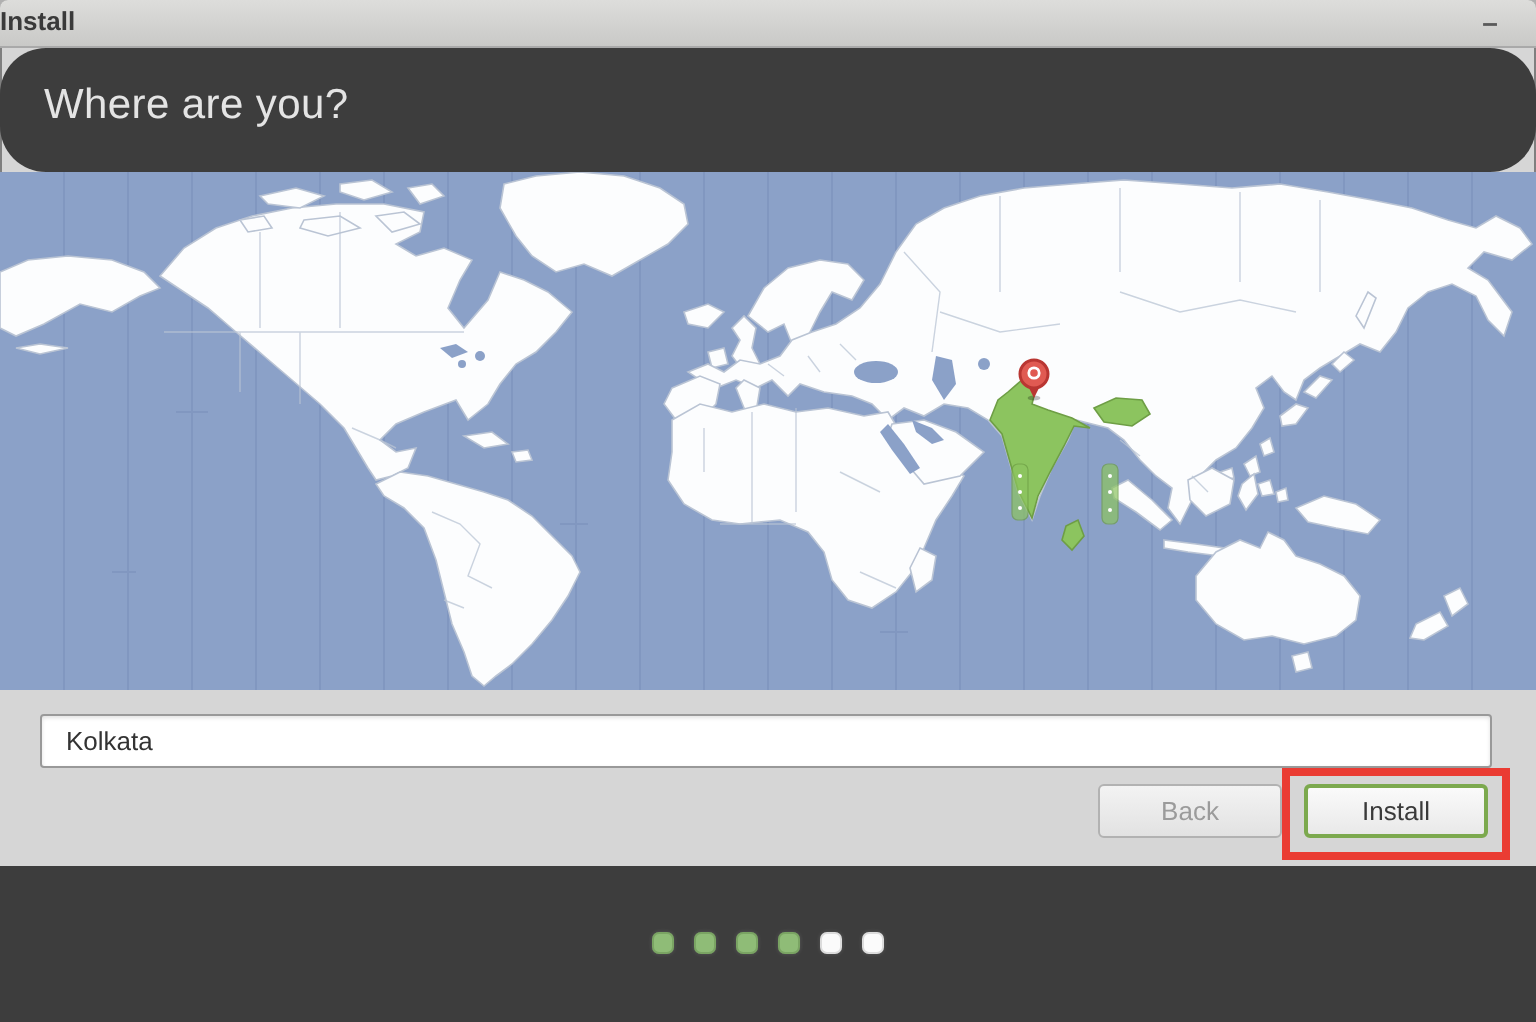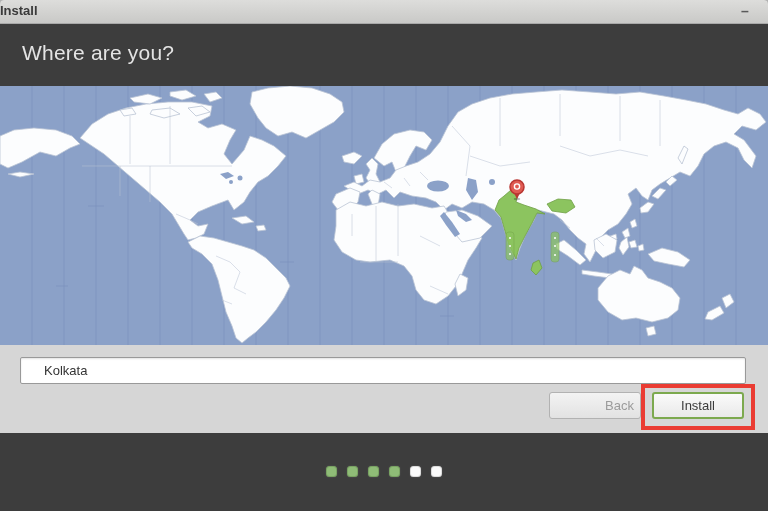--- a/index.html
+++ b/index.html
@@ -22,50 +22,51 @@
   }
   .titlebar .min{
     position:absolute;right:12px;top:1px;width:22px;height:20px;
     color:#5a5a5a;font-weight:bold;font-size:14px;text-align:center;line-height:20px;
     cursor:default;
   }
   
   .pagehead{
     position:absolute;left:0;top:24px;width:768px;height:62px;
     background:var(--header-bg,#3d3d3d);
+    border-radius:23px;
   }
   .pagehead h1{
     margin:0;position:absolute;left:22px;top:17px;
     font-size:21px;font-weight:normal;color:#e4e4e4;letter-spacing:.2px;
   }
   
   .maparea{position:absolute;left:0;top:86px;width:768px;height:259px;cursor:pointer;}
   .maparea svg{display:block;}
   .tz-lines{stroke:var(--timezone-line,#7c92bb);stroke-width:1;opacity:.65;fill:none;}
   .land{fill:var(--land,#fcfdfe);stroke:var(--land-border,#bac4d4);stroke-width:.8;}
   .sea{fill:var(--ocean,#8ba1c8);stroke:none;}
   .borders{stroke:var(--land-border,#c3ccda);stroke-width:.7;fill:none;opacity:.75;}
   .hl{fill:var(--highlight,#8cc45f);stroke:var(--highlight-border,#6e9e45);stroke-width:.8;}
   .hl-strip{fill:var(--highlight,#8cc45f);opacity:.7;stroke:var(--highlight-border,#6e9e45);stroke-width:.6;}
   
   .formarea{position:absolute;left:0;top:345px;width:768px;height:88px;background:var(--body-bg,#d6d6d6);}
   .loc-input{
     position:absolute;left:20px;top:12px;width:726px;height:27px;box-sizing:border-box;
     border:1px solid #999;border-radius:2px;background:#fff;
     font-family:"Liberation Sans","DejaVu Sans",sans-serif;font-size:13px;color:#333;
-    padding:0 23px;outline:none;box-shadow:inset 0 1px 2px rgba(0,0,0,.12);
+    padding:0 12px;outline:none;box-shadow:inset 0 1px 2px rgba(0,0,0,.12);
   }
   .btn{
     position:absolute;top:47px;width:92px;height:27px;box-sizing:border-box;
     font-family:"Liberation Sans","DejaVu Sans",sans-serif;font-size:13px;
     border-radius:3px;cursor:pointer;
   }
   .btn-back{
     left:549px;background:linear-gradient(#f3f3f3,#e2e2e2);
-    border:1px solid #b2b2b2;color:#9b9b9b;text-align:right;
+    border:1px solid #b2b2b2;color:#9b9b9b;
   }
   .btn-continue{
     left:652px;background:linear-gradient(#fafafa,#e9e9e9);
     border:2px solid var(--accent-green-border,#7ca94e);color:#3a3a3a;
   }
   .red-annotation{
     position:absolute;left:641px;top:39px;width:114px;height:46px;box-sizing:border-box;
     border:4px solid var(--annotation,#ea3c33);pointer-events:none;z-index:5;
   }
   

